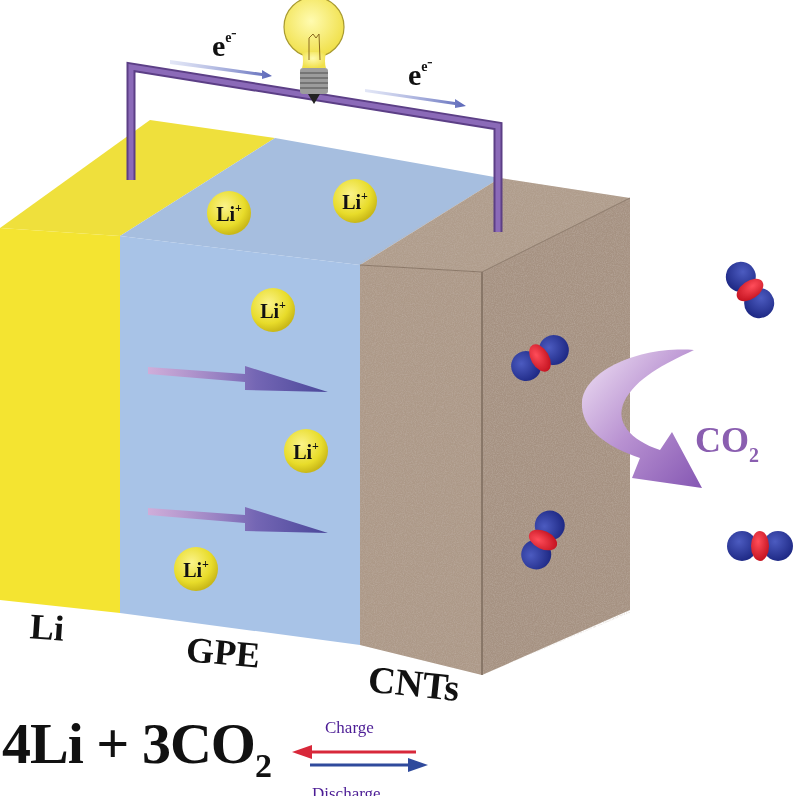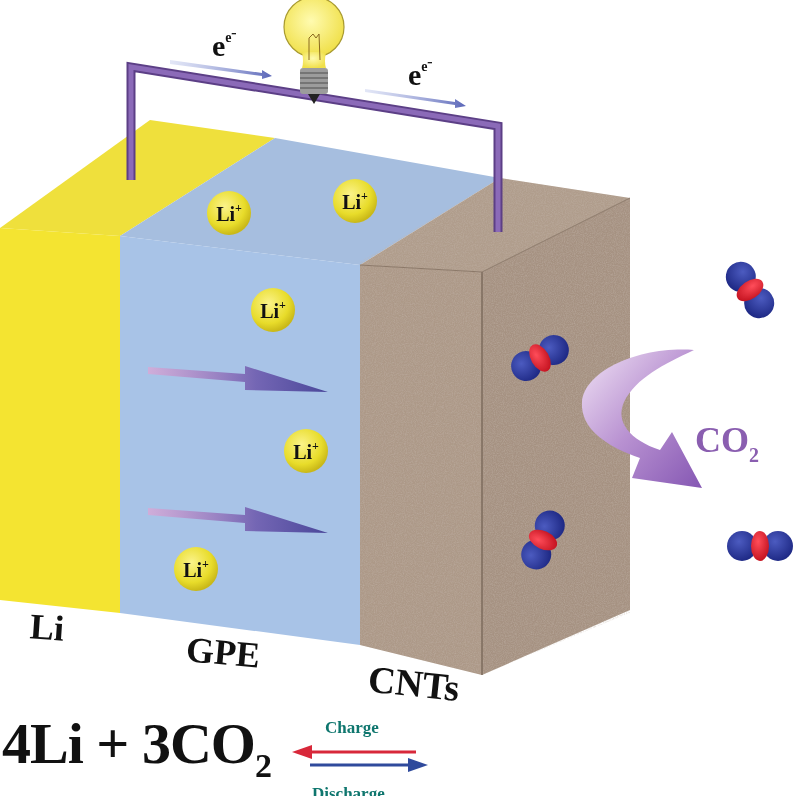--- a/index.html
+++ b/index.html
@@ -3,21 +3,21 @@
 <meta charset="utf-8">
 <style>
   html, body { margin: 0; padding: 0; background: #ffffff; }
   body { width: 800px; height: 796px; position: relative; overflow: hidden;
          font-family: "Liberation Serif", "DejaVu Serif", serif; }
   #scene { position: absolute; left: 0; top: 0; width: 800px; height: 796px; }
   .ion-text { font-family: "Liberation Serif", serif; font-weight: bold; }
   .eq { position: absolute; left: 0; top: 700px; width: 800px; height: 96px; }
   .eq-part { position: absolute; font-weight: bold; font-size: 58px; color: #111; white-space: nowrap; top: 10px; letter-spacing: -1px; }
   .eq-part sub { font-size: 34px; vertical-align: -14px; }
-  .arrow-lbl { position: absolute; font-weight: bold; font-size: 17px; color: #0f766e; }
+  .arrow-lbl { position: absolute; font-weight: normal; font-size: 17px; color: #4c1d95; }
 </style>
 </head>
 <body>
 
 <svg id="scene" viewBox="0 0 800 796" xmlns="http://www.w3.org/2000/svg">
   <defs>
     <radialGradient id="ionGrad" cx="40%" cy="35%" r="65%">
       <stop offset="0%" stop-color="#fbf38a"></stop>
       <stop offset="70%" stop-color="#e8dc2a"></stop>
       <stop offset="100%" stop-color="#c9b818"></stop>

